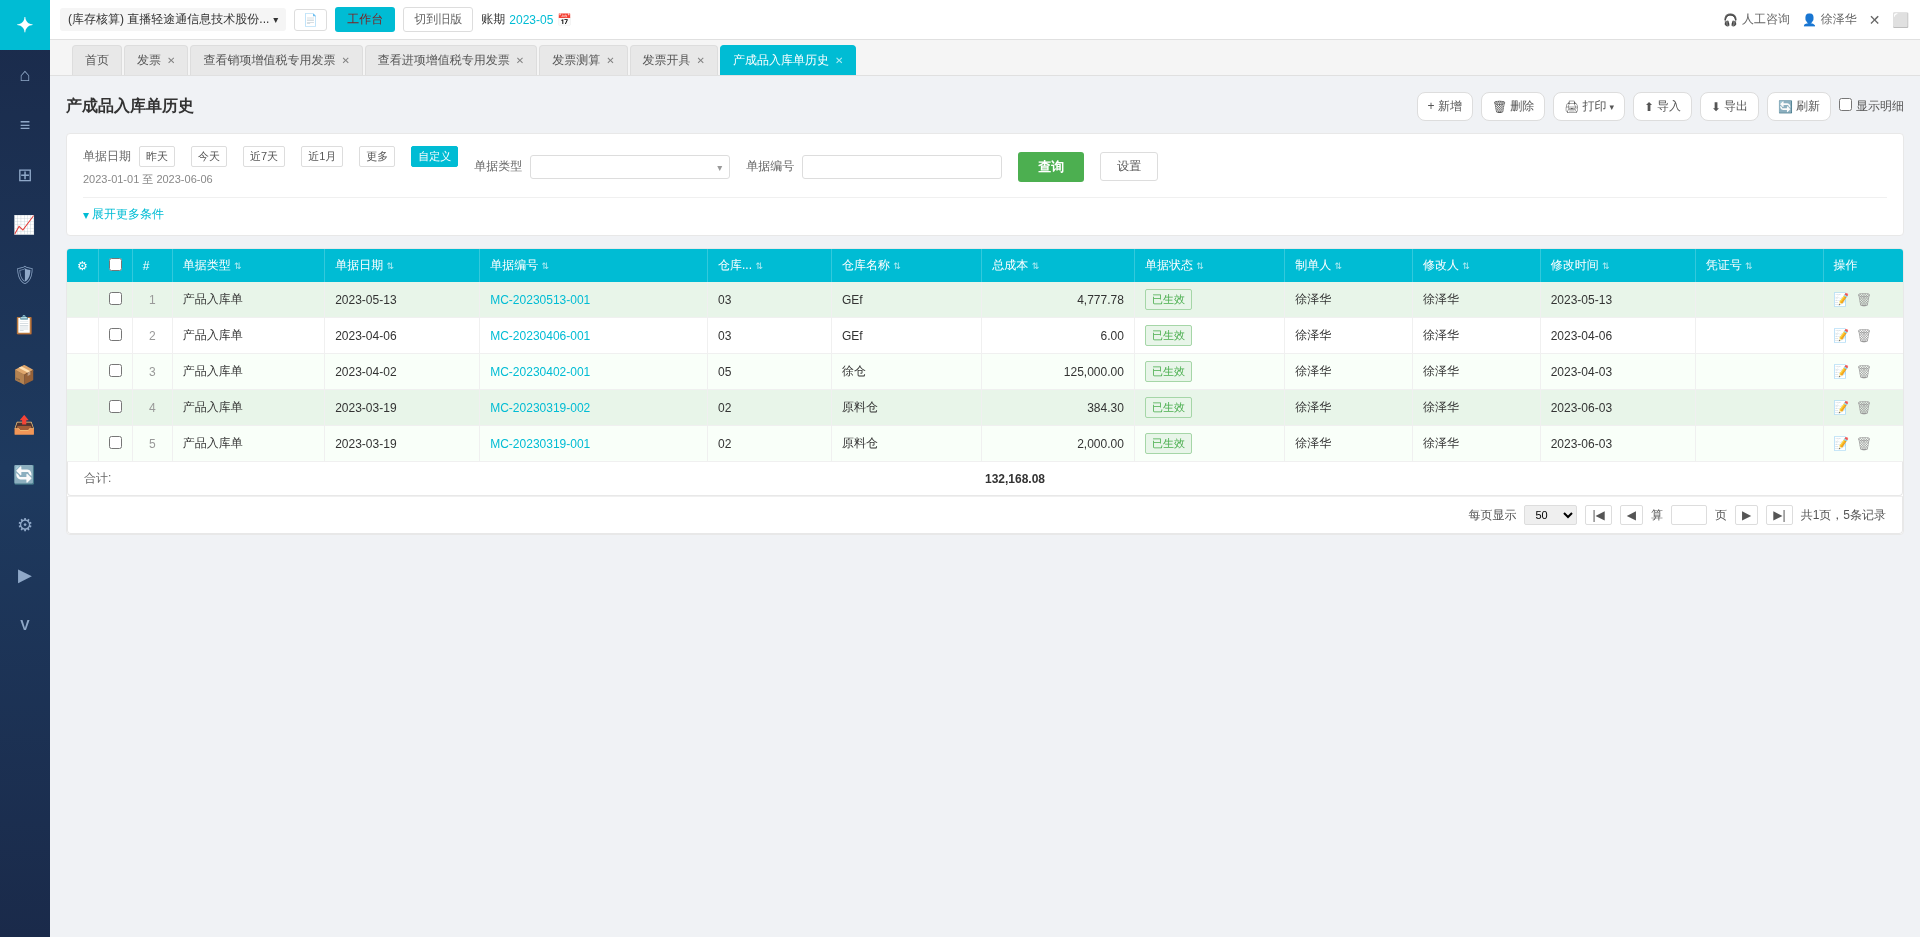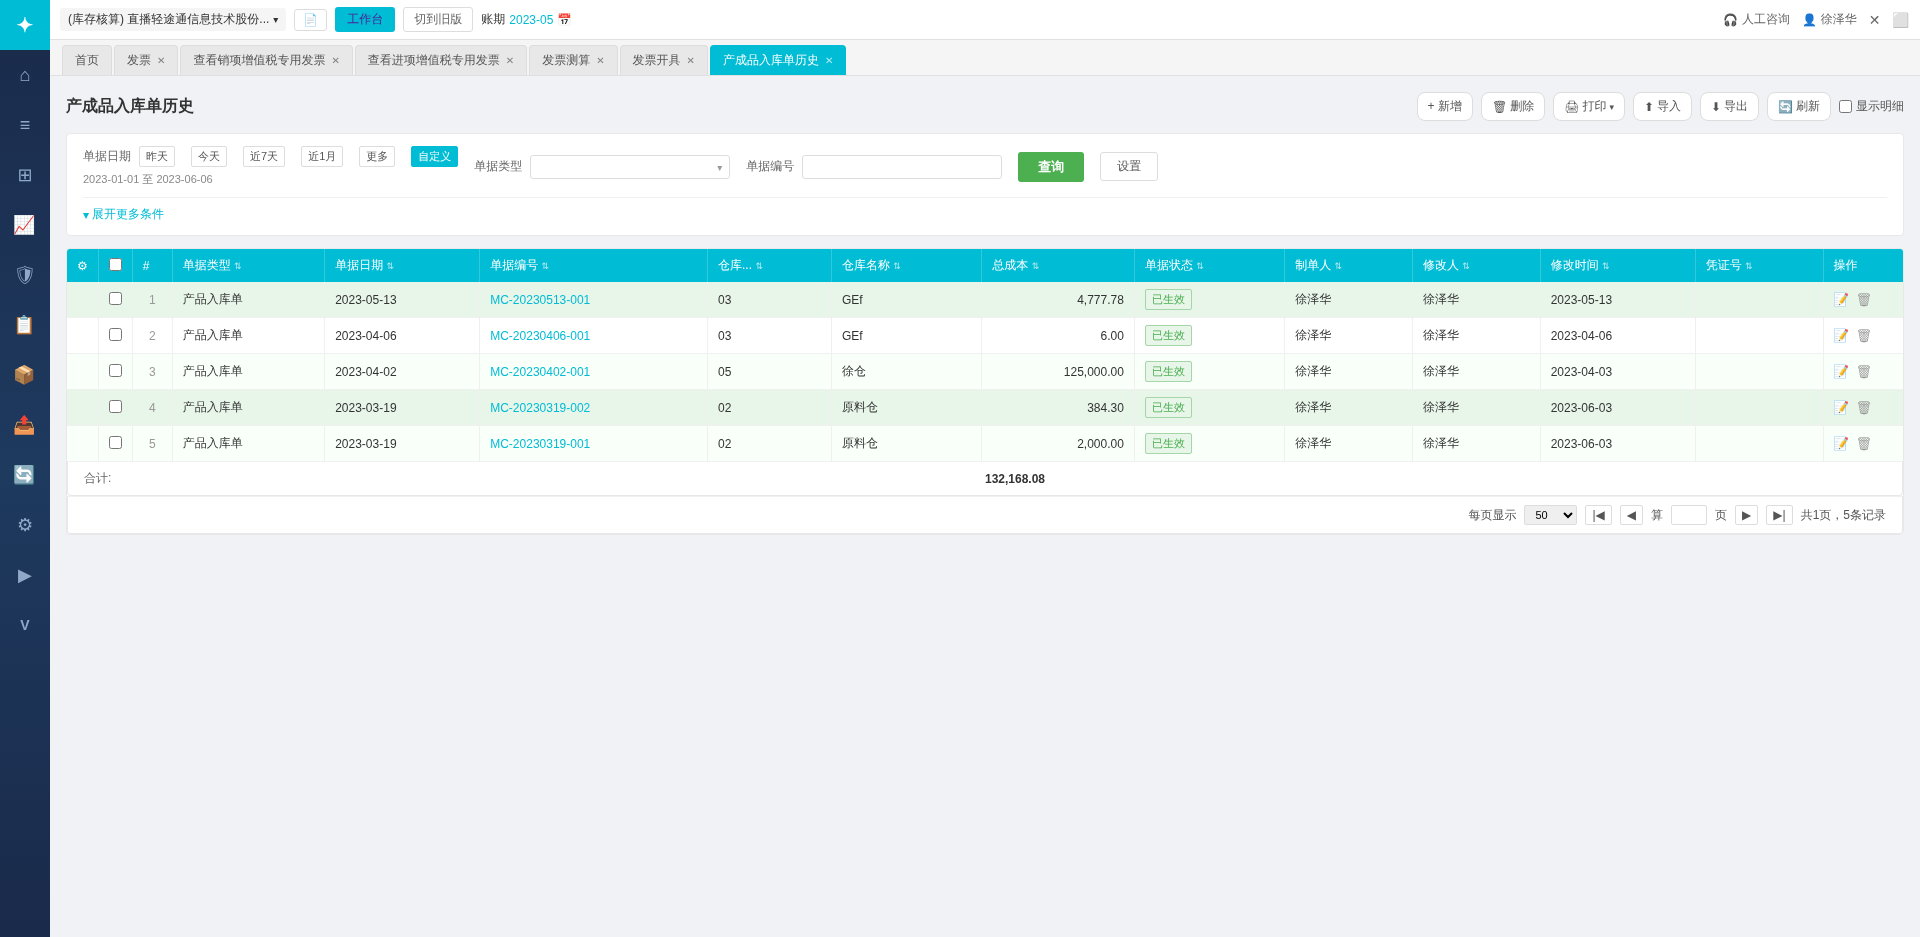--- a/index.html
+++ b/index.html
@@ -27,36 +27,36 @@
       position: fixed; left: 50px; top: 0; right: 0; height: 40px;
       background: #fff; border-bottom: 1px solid #e0e0e0;
       display: flex; align-items: center; padding: 0 10px; z-index: 99;
       gap: 8px;
     }
     .topbar-company {
       display: flex; align-items: center; gap: 4px; font-size: 12px; color: #333;
       background: #f5f5f5; padding: 3px 8px; border-radius: 3px; cursor: pointer;
     }
     .topbar-btn {
-      background: #00bcd4; color: #4c1d95; border: none; padding: 4px 12px;
+      background: #00bcd4; color: #7f1d1d; border: none; padding: 4px 12px;
       border-radius: 3px; cursor: pointer; font-size: 12px;
     }
     .topbar-btn-outline {
       background: white; color: #666; border: 1px solid #ddd; padding: 3px 10px;
       border-radius: 3px; cursor: pointer; font-size: 12px;
     }
     .topbar-period { font-size: 12px; color: #333; display: flex; align-items: center; gap: 4px; }
     .topbar-right { margin-left: auto; display: flex; align-items: center; gap: 12px; font-size: 12px; color: #666; }
     .topbar-user { display: flex; align-items: center; gap: 4px; cursor: pointer; }
 
     
     .tabbar {
       position: fixed; left: 50px; top: 40px; right: 0; height: 36px;
       background: #f5f5f5; border-bottom: 1px solid #e0e0e0;
-      display: flex; align-items: flex-end; z-index: 98; padding: 0 12px;
+      display: flex; align-items: flex-end; z-index: 98; padding: 0 22px;
       gap: 2px;
     }
     .tab {
       height: 30px; padding: 0 12px; display: flex; align-items: center; gap: 6px;
       background: #e8e8e8; border-radius: 4px 4px 0 0; cursor: pointer;
       font-size: 12px; color: #555; border: 1px solid #ddd; border-bottom: none;
     }
     .tab.active { background: #00bcd4; color: white; border-color: #00bcd4; }
     .tab .close { font-size: 10px; cursor: pointer; opacity: 0.7; }
 
@@ -169,21 +169,21 @@
     }
     .page-nav-btn:disabled { color: #ccc; cursor: not-allowed; }
     .page-num-input {
       width: 36px; border: 1px solid #ddd; border-radius: 2px;
       text-align: center; padding: 2px; font-size: 12px;
     }
 
     .settings-icon-col { width: 30px; text-align: center; }
     .sort-arrow { font-size: 9px; opacity: 0.7; }
 
-    .display-toggle { display: flex; align-items: center; gap: 4px; font-size: 12px; color: #555; cursor: pointer; }
+    .display-toggle { display: flex; align-items: flex-start; gap: 4px; font-size: 12px; color: #555; cursor: pointer; }
     .display-toggle input { cursor: pointer; }
 
     .select-wrapper { position: relative; display: inline-block; }
     .select-wrapper::after {
       content: '▾'; position: absolute; right: 8px; top: 50%; transform: translateY(-50%);
       color: #999; pointer-events: none; font-size: 10px;
     }
   </style>
 </head>
 <body>

